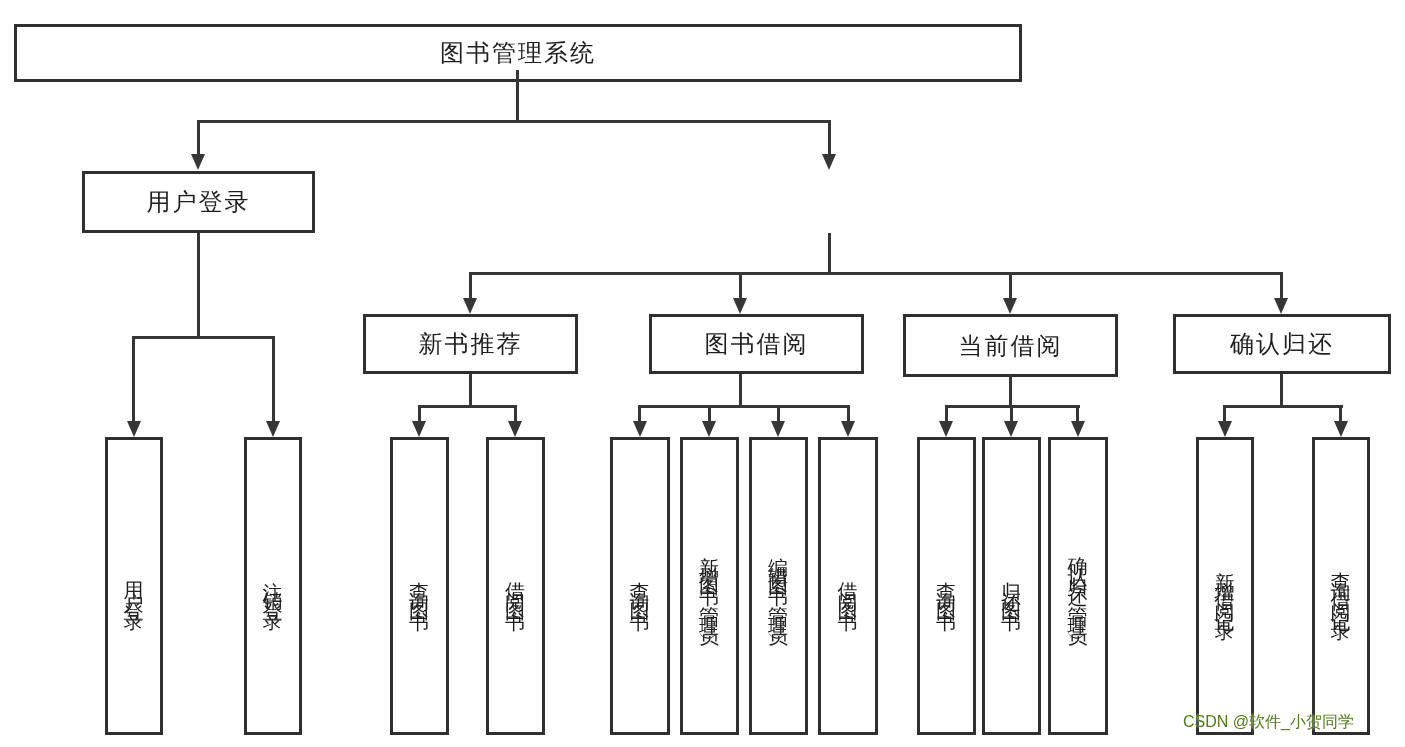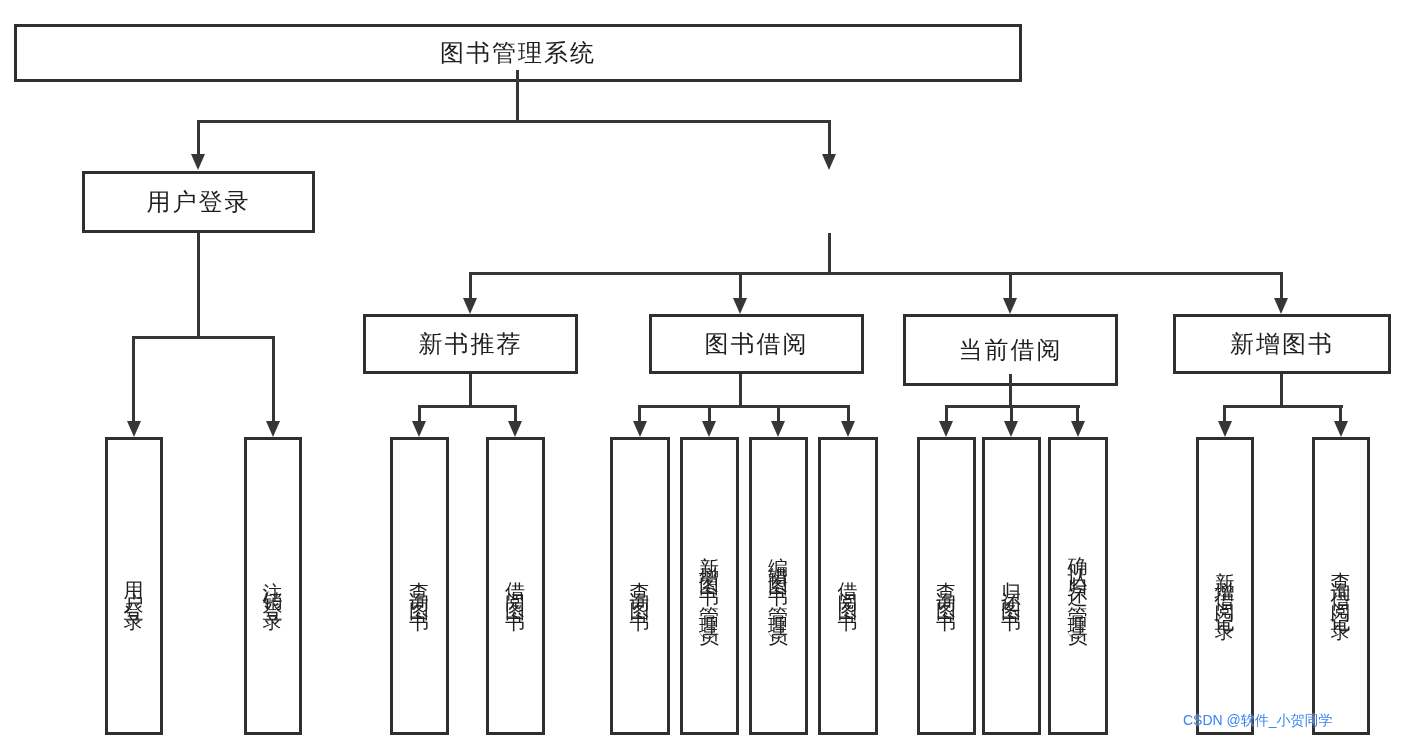--- a/index.html
+++ b/index.html
@@ -35,22 +35,22 @@
   .hline{height:3px;}
   .arrow{
     position:absolute;width:0;height:0;
     border-left:7px solid transparent;
     border-right:7px solid transparent;
     border-top:16px solid #363636;
   }
   .watermark{
     position:absolute;
     left:1183px;top:712px;
-    font-size:14px;
-    color:#3b82f6;
+    font-size:16px;
+    color:#4d7c0f;
     white-space:nowrap;
     text-shadow:0 0 3px #ffffff;
     z-index:5;
   }
 </style>
 </head>
 <body>
 
 <div class="stage">
 
@@ -93,25 +93,25 @@
   <div class="arrow" style="left:1003px;top:298px;"></div>
   <div class="line vline" style="left:1280px;top:272px;height:27px;"></div>
   <div class="arrow" style="left:1274px;top:298px;"></div>
 
   <div class="box" style="left:363px;top:314px;width:215px;height:60px;">
     <span class="h-label">新书推荐</span>
   </div>
   <div class="box" style="left:633px;top:314px;width:215px;height:60px;margin-left:16px;">
     <span class="h-label">图书借阅</span>
   </div>
-  <div class="box" style="left:903px;top:314px;width:215px;height:72px;">
+  <div class="box" style="left:903px;top:314px;width:215px;height:63px;">
     <span class="h-label">当前借阅</span>
   </div>
   <div class="box" style="left:1173px;top:314px;width:218px;height:60px;">
-    <span class="h-label">新增图书</span>
+    <span class="h-label">确认归还</span>
   </div>
 
   <div class="line vline" style="left:469px;top:374px;height:31px;"></div>
   <div class="line hline" style="left:418px;top:405px;width:99px;"></div>
   <div class="line vline" style="left:418px;top:405px;height:16px;"></div>
   <div class="arrow" style="left:412px;top:421px;"></div>
   <div class="line vline" style="left:514px;top:405px;height:16px;"></div>
   <div class="arrow" style="left:508px;top:421px;"></div>
 
   <div class="box" style="left:390px;top:437px;width:59px;height:298px;">

